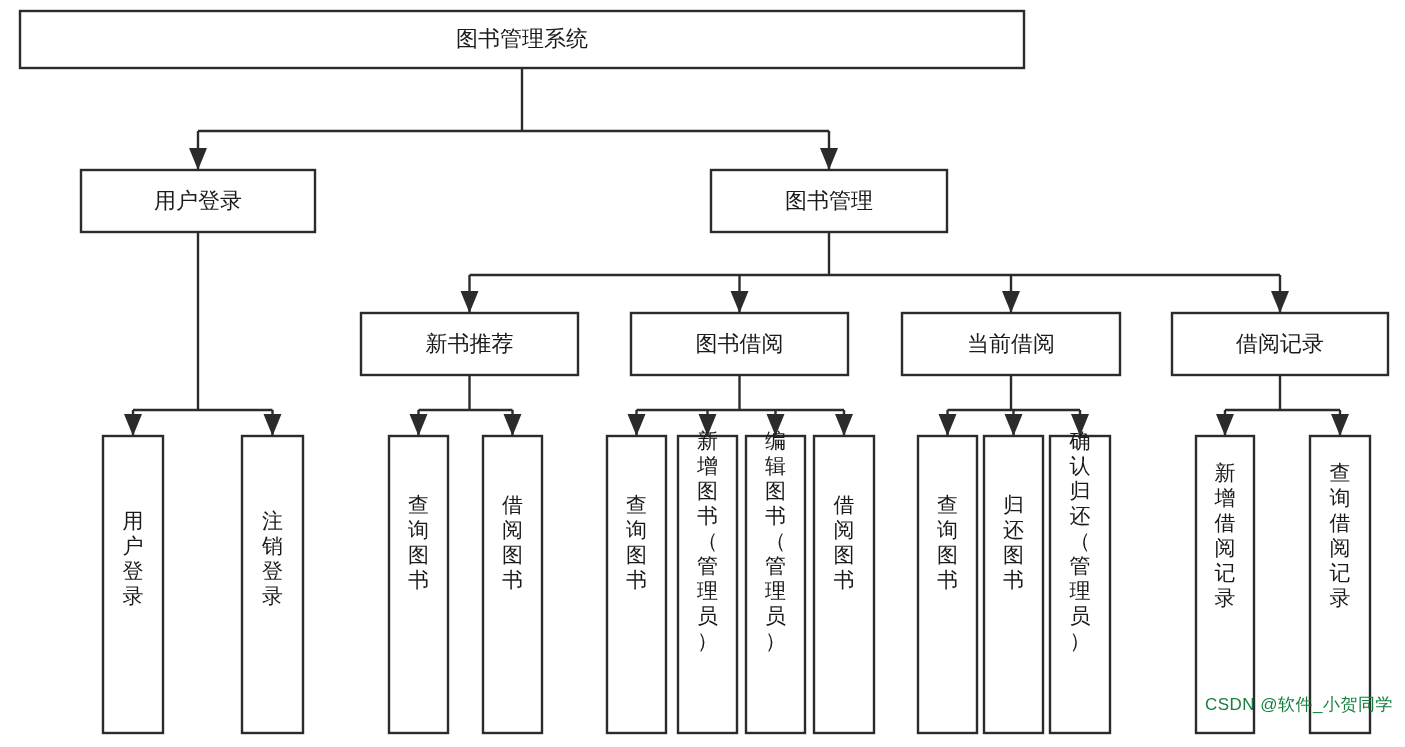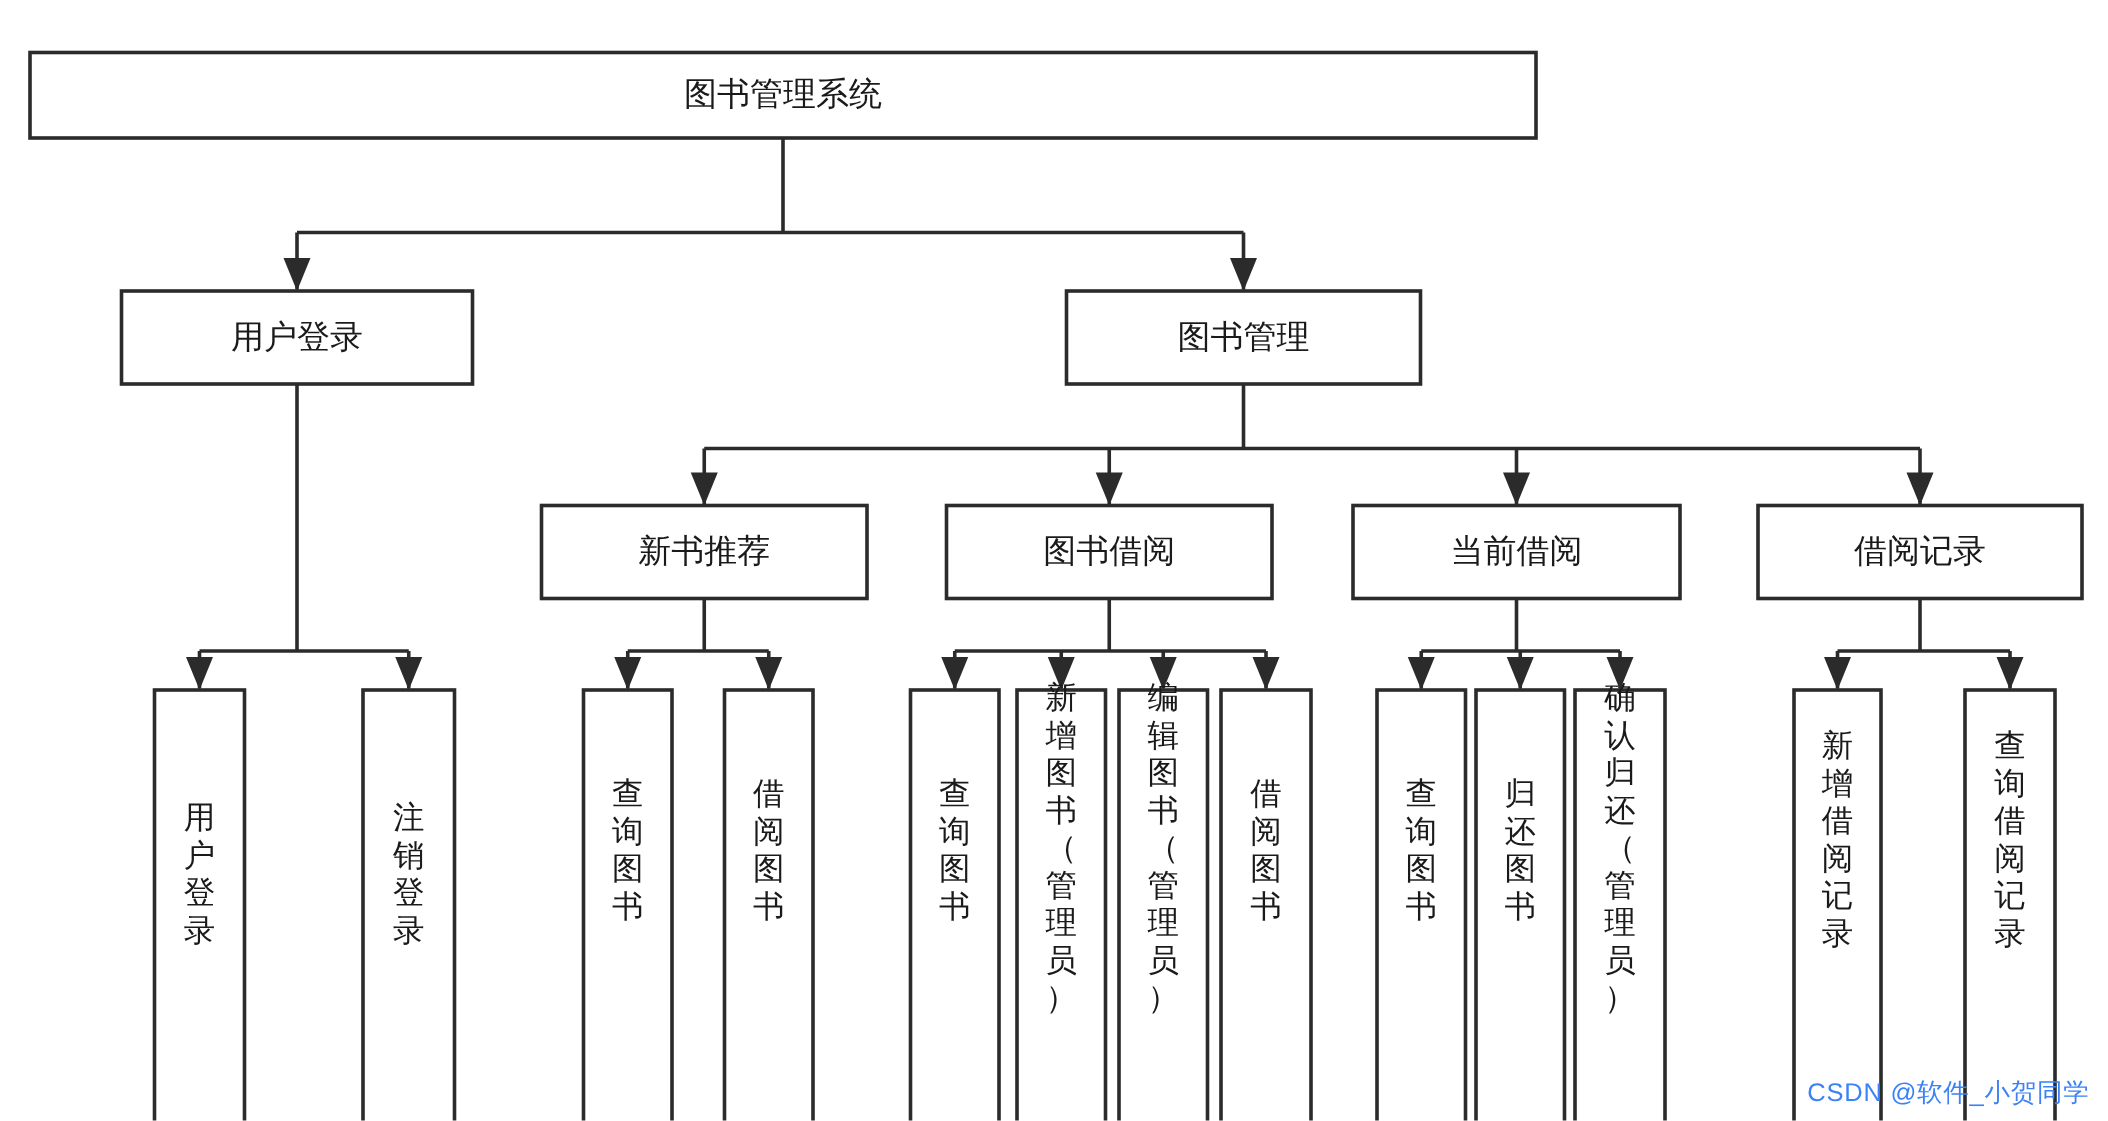--- a/index.html
+++ b/index.html
@@ -11,21 +11,20 @@
     width: 1405px;
     height: 747px;
     font-family: "Liberation Sans", "DejaVu Sans", sans-serif;
     overflow: hidden;
   }
   #diagram-root {
     position: relative;
     width: 1405px;
     height: 722px;
     background: #ffffff;
-    margin-top: 24px;
   }
   svg.diagram {
     position: absolute;
     left: 0;
     top: 0;
     width: 1405px;
     height: 747px;
     display: block;
   }
   .node-rect {
@@ -55,21 +54,21 @@
     font-size: 21px;
     fill: #1a1a1a;
     text-anchor: middle;
   }
   .watermark {
     position: absolute;
     right: 12px;
     bottom: 6px;
     font-family: "Liberation Sans", "DejaVu Sans", sans-serif;
     font-size: 17px;
-    color: #3b82f6;
+    color: #15803d;
     white-space: nowrap;
     letter-spacing: 0.5px;
     pointer-events: none;
   }
 </style>
 </head>
 <body>
 
 <div id="diagram-root">
 

